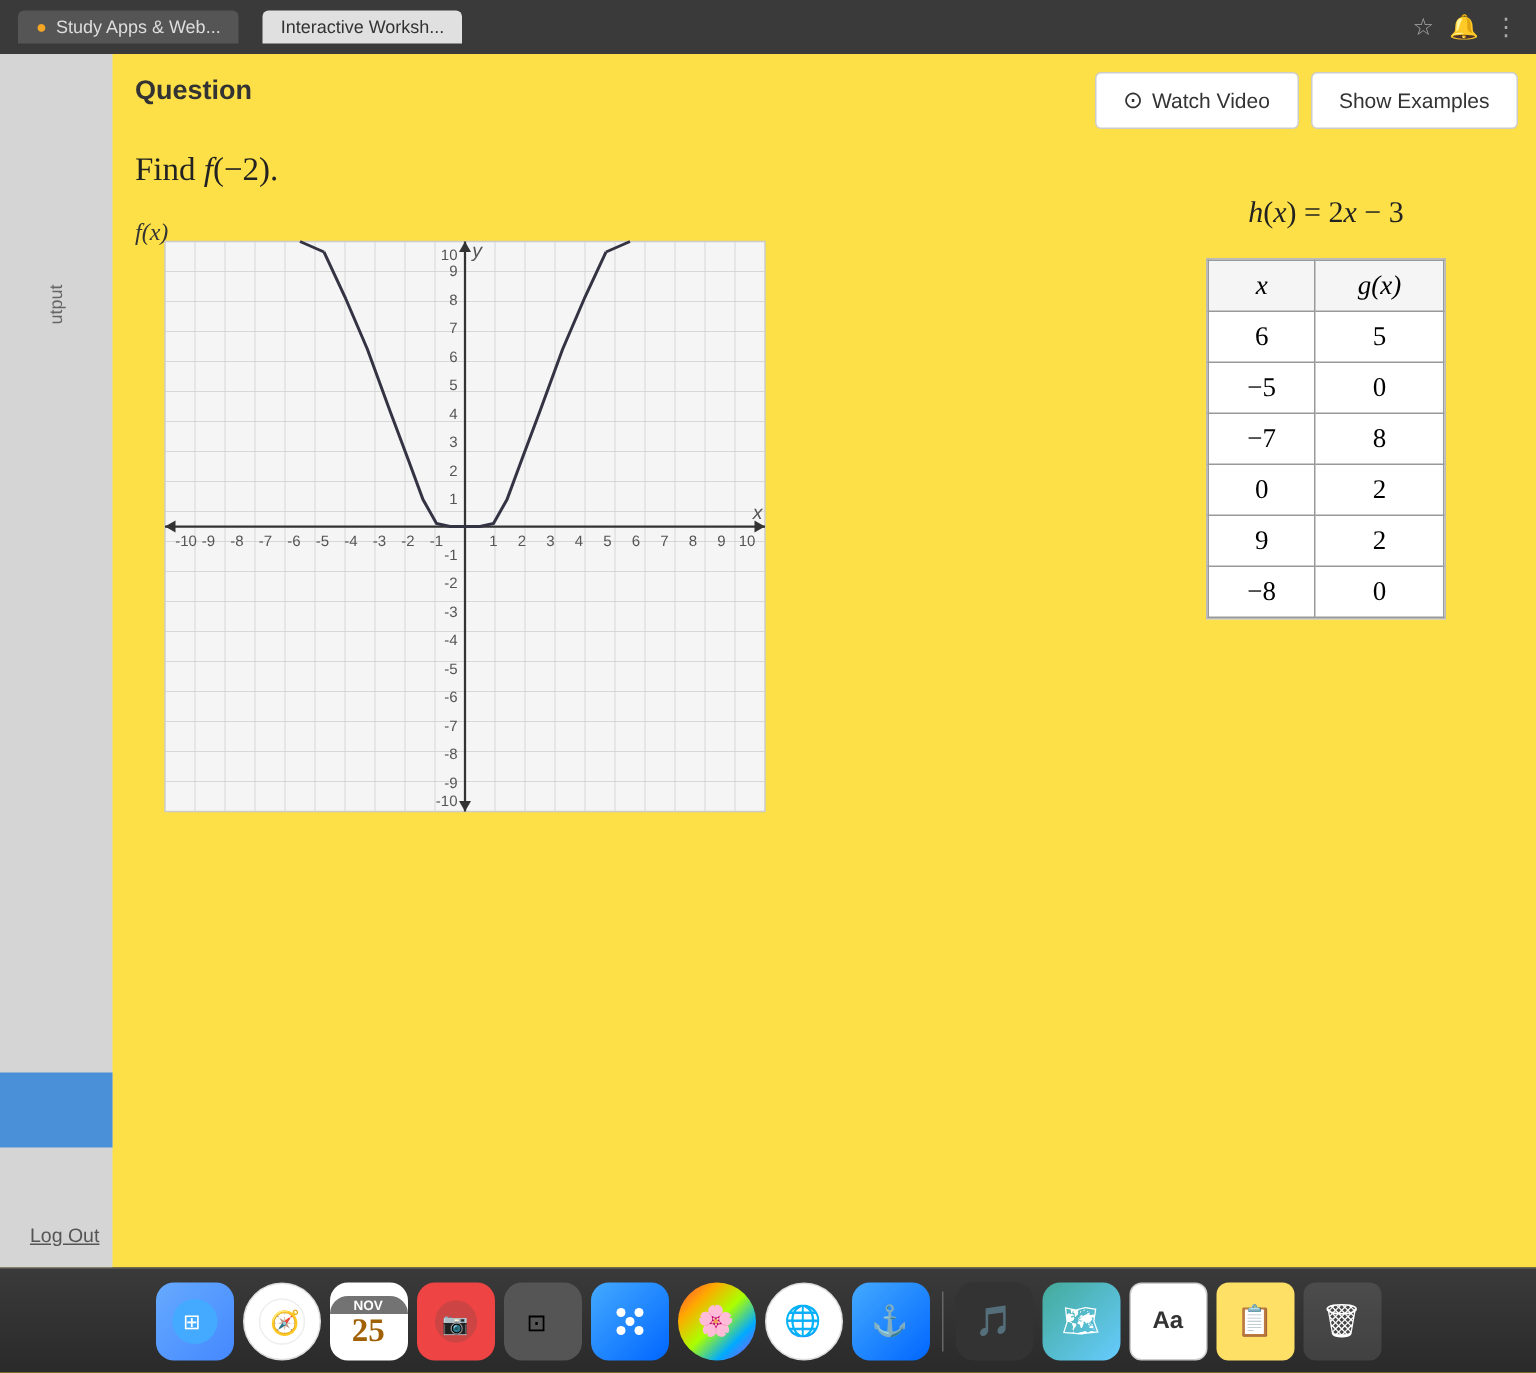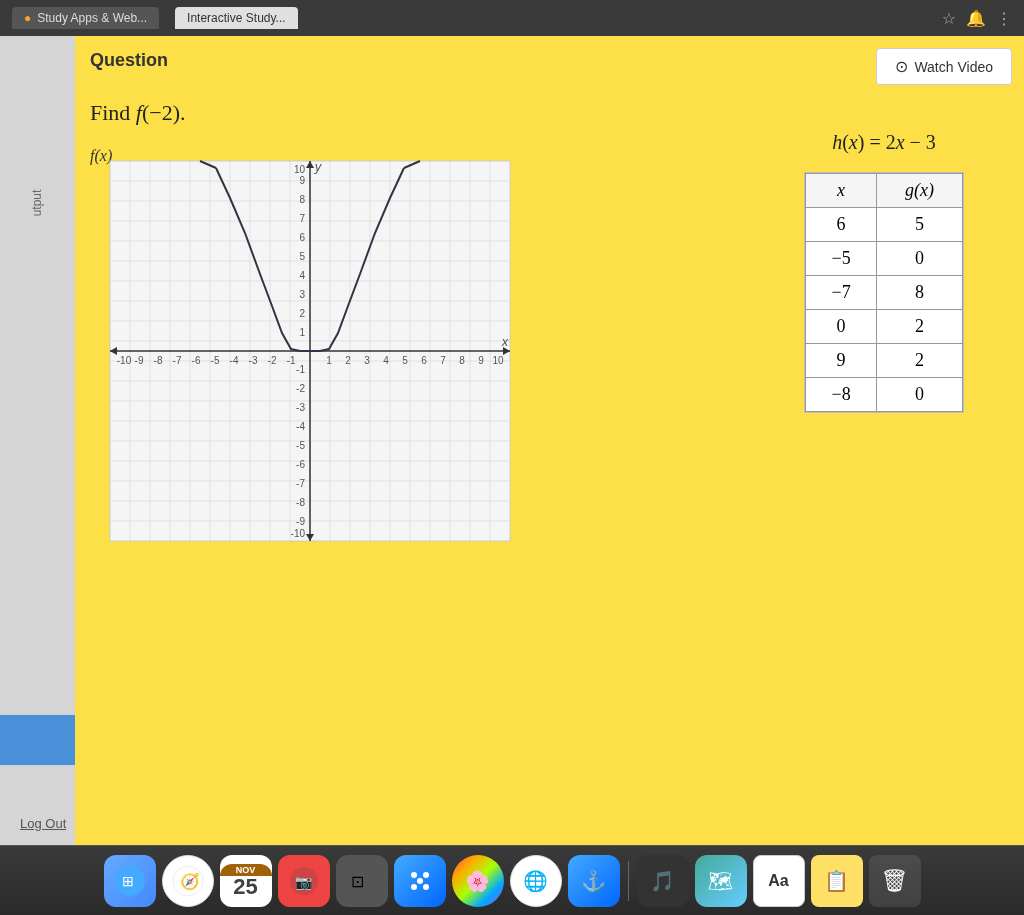--- a/index.html
+++ b/index.html
@@ -196,22 +196,22 @@
       display: flex;
       align-items: center;
       justify-content: center;
       font-size: 10px;
       color: white;
       font-family: Arial, sans-serif;
       position: relative;
       cursor: pointer;
     }
     .dock-item.calendar { background: white; color: #333; flex-direction: column; }
-    .dock-cal-month { background: #a16207; width: 100%; text-align: center; font-size: 9px; padding: 1px 0; border-radius: 12px 12px 0 0; color: white; font-weight: bold; }
-    .dock-cal-day { font-size: 22px; font-weight: bold; color: #404040; line-height: 1; }
+    .dock-cal-month { background: #737373; width: 100%; text-align: center; font-size: 9px; padding: 1px 0; border-radius: 12px 12px 0 0; color: white; font-weight: bold; }
+    .dock-cal-day { font-size: 22px; font-weight: bold; color: #a16207; line-height: 1; font-family: Liberation Serif, serif; }
     .dock-icon-dict { background: #fff; color: #333; font-size: 14px; font-weight: bold; font-family: Georgia, serif; }
     .dock-icon-notes { background: #ffe066; color: #a0800a; font-size: 18px; }
 
     .dock-divider {
       width: 1px;
       height: 40px;
       background: #666;
       margin: 0 2px;
     }
 
@@ -220,21 +220,21 @@
   </style>
 </head>
 <body>
 
 <div class="browser-bar">
   <div class="browser-tab">
     <span style="color:#f5a623;">●</span>
     <span>Study Apps &amp; Web...</span>
   </div>
   <div class="browser-tab active">
-    <span>Interactive Study...</span>
+    <span>Interactive Worksh...</span>
   </div>
   <div class="browser-icons">
     <span>☆</span>
     <span>🔔</span>
     <span>⋮</span>
   </div>
 </div>
 
 <div class="main-content">
 
@@ -244,20 +244,23 @@
   </div>
 
   <div style="position:absolute;top:14px;left:90px;">
     <span style="font-size:18px;font-family:Arial,sans-serif;font-weight:bold;color:#333;">Question</span>
   </div>
 
   <div class="action-bar">
     <button class="action-btn">
       <span style="font-size:16px;">⊙</span>
       <span>Watch Video</span>
+    </button>
+    <button class="action-btn">
+      <span>Show Examples</span>
     </button>
   </div>
 
   <div style="position:absolute;top:48px;left:90px;margin-top:16px;">
     <span style="font-size:22px;color:#222;">Find <i>f</i>(−2).</span>
   </div>
 
   <div class="graph-container">
     <span class="graph-label" style="font-size:16px;font-style:italic;color:#333;">f(x)</span>
     <svg class="graph-svg" width="420" height="400" viewBox="-10 -10 420 400">

